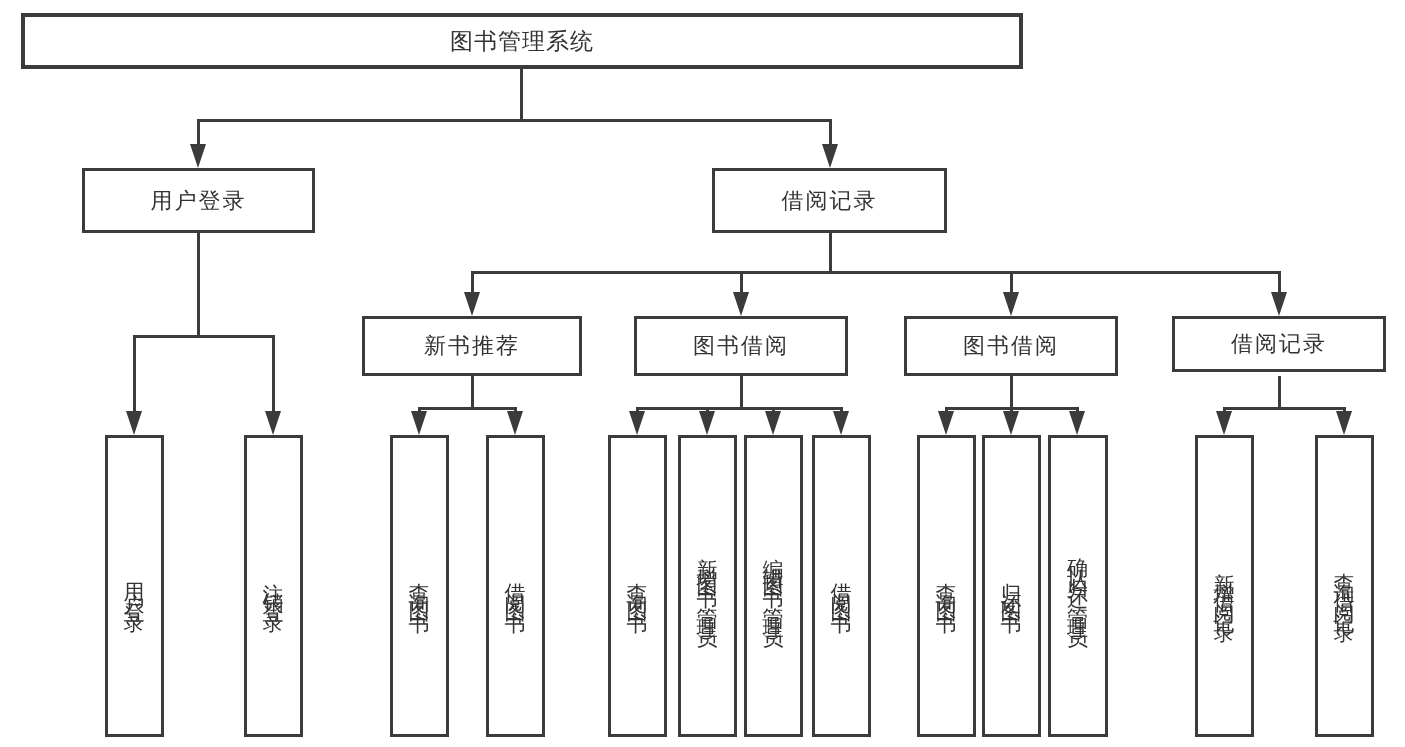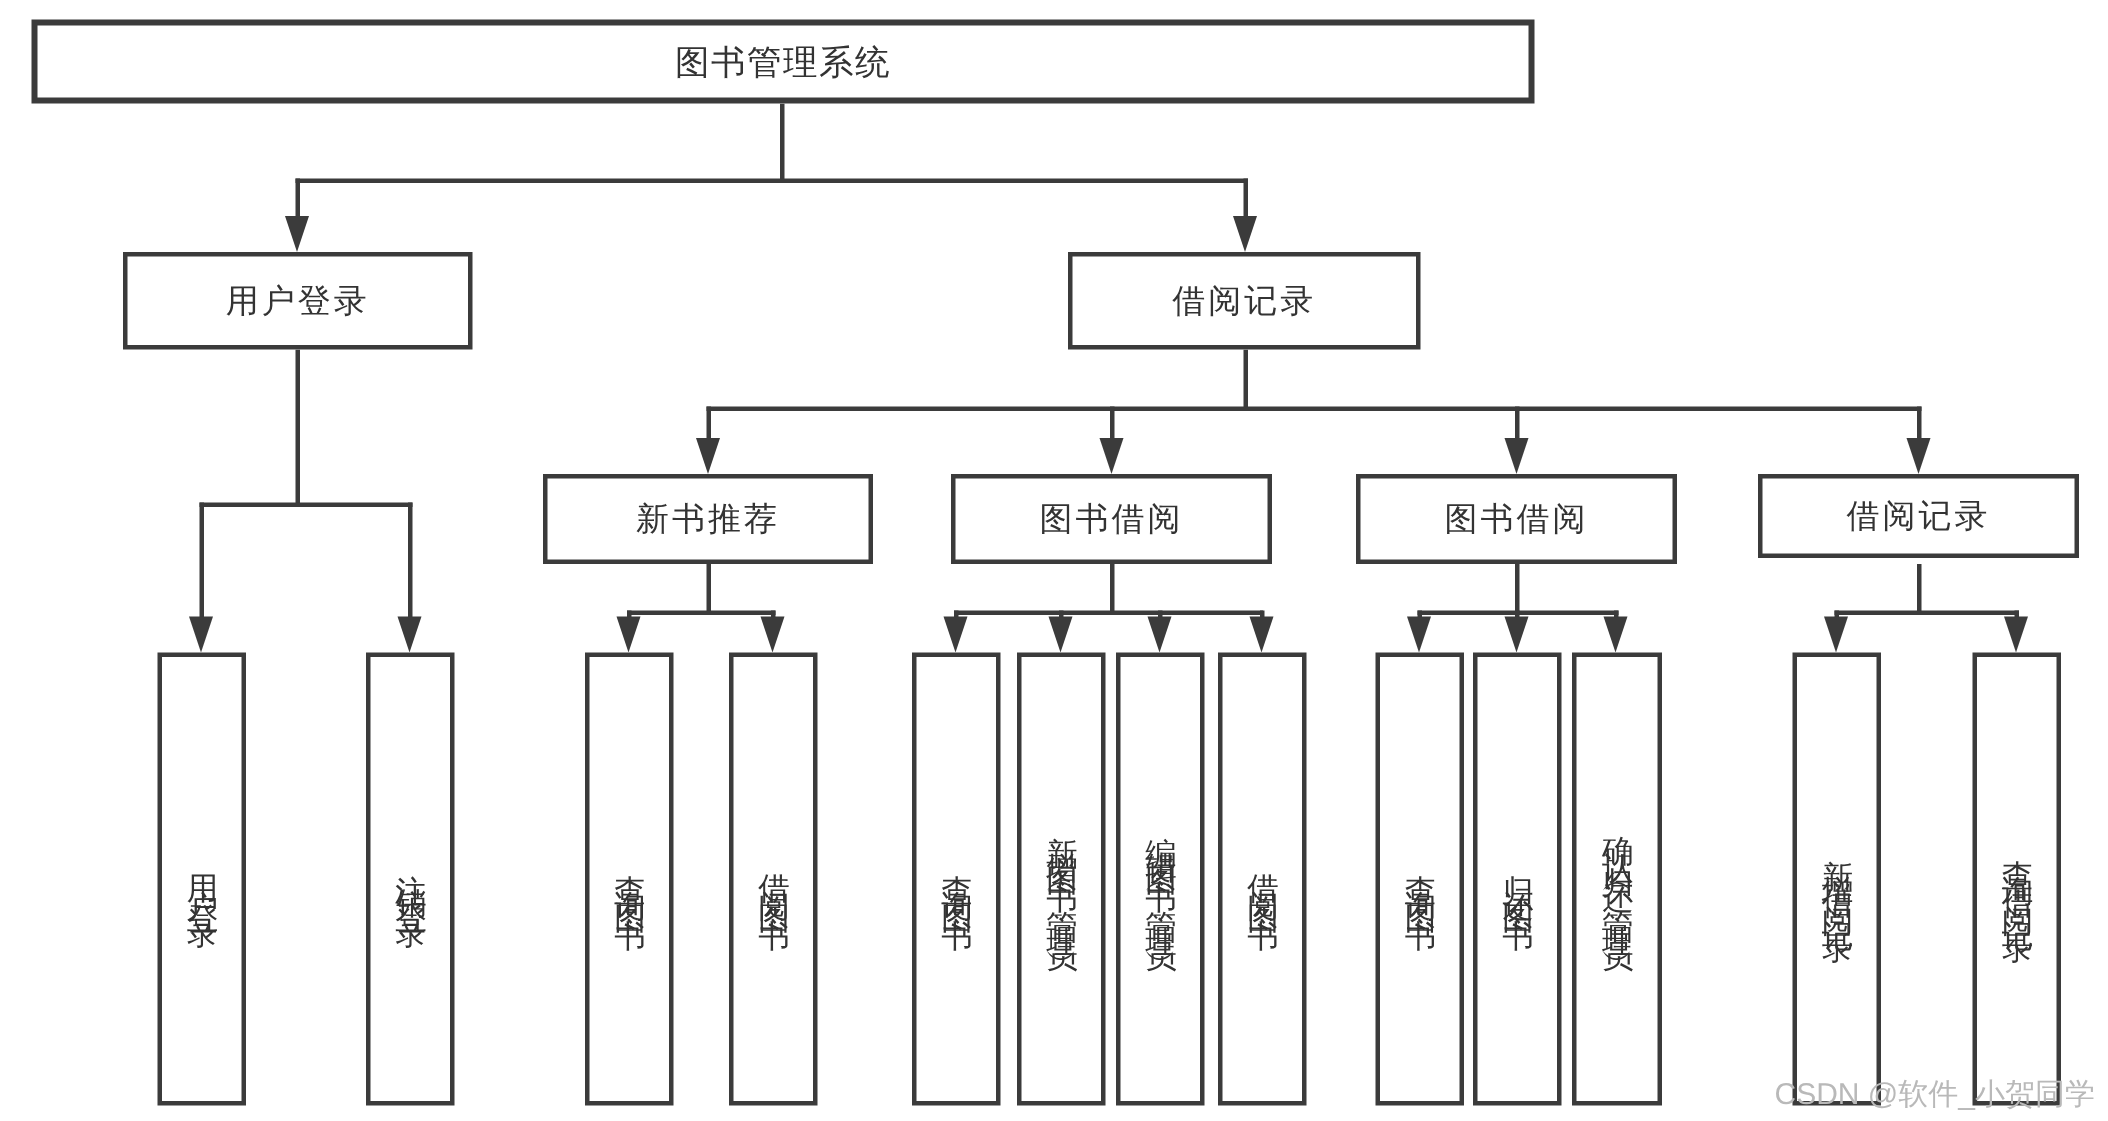--- a/index.html
+++ b/index.html
@@ -153,15 +153,14 @@
     <span class="vtext">确认归还（管理员）</span>
   </div>
 
   <div class="box leaf" style="left:1195px;top:435px;width:59px;height:302px;">
     <span class="vtext">新增借阅记录</span>
   </div>
   <div class="box leaf" style="left:1315px;top:435px;width:59px;height:302px;">
     <span class="vtext">查询借阅记录</span>
   </div>
 
-  <div class="watermark">CSDN @软件_小贺同学</div>
 
 </div>
 
 </body></html>

